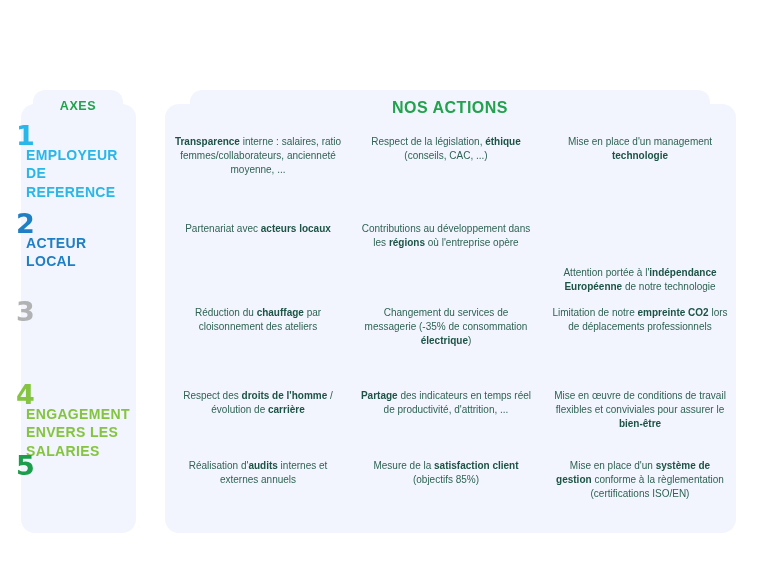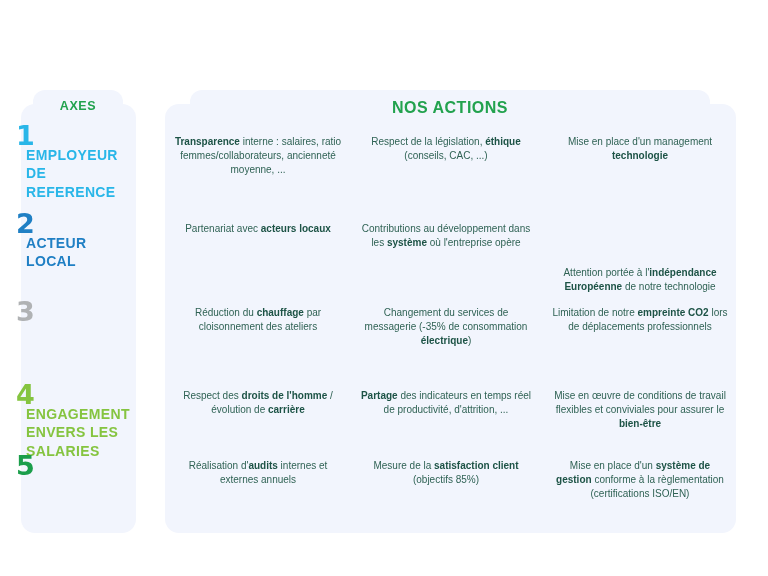--- a/index.html
+++ b/index.html
@@ -150,21 +150,21 @@
     </div>
     <div class="axis-row" style="top: 452px;">
       <div class="axis-num" style="color: rgb(27, 158, 75);">5</div>
     </div>
   </div>
 <div id="action-grid">
     <div class="action-cell col-0" style="top: 135px;"><b>Transparence</b> interne : salaires, ratio femmes/collaborateurs, ancienneté moyenne, ...</div>
     <div class="action-cell col-1" style="top: 135px;">Respect de la législation, <b>éthique</b><br>(conseils, CAC, ...)</div>
     <div class="action-cell col-2" style="top: 135px;">Mise en place d'un management <b>technologie</b></div>
     <div class="action-cell col-0" style="top: 222px;">Partenariat avec <b>acteurs locaux</b></div>
-    <div class="action-cell col-1" style="top: 222px;">Contributions au développement dans les <b>système</b> où l'entreprise opère</div>
+    <div class="action-cell col-1" style="top: 222px;">Contributions au développement dans les <b>régions</b> où l'entreprise opère</div>
     <div class="action-cell col-2" style="top: 222px; margin-top: 44px;">Attention portée à l'<b>indépendance Européenne</b> de notre technologie</div>
     <div class="action-cell col-0" style="top: 306px;">Réduction du <b>chauffage</b> par cloisonnement des ateliers</div>
     <div class="action-cell col-1" style="top: 306px;">Changement du services de messagerie (-35% de consommation <b>électrique</b>)</div>
     <div class="action-cell col-2" style="top: 306px;">Limitation de notre <b>empreinte CO2</b> lors de déplacements professionnels</div>
     <div class="action-cell col-0" style="top: 389px;">Respect des <b>droits de l'homme</b> / évolution de <b>carrière</b></div>
     <div class="action-cell col-1" style="top: 389px;"><b>Partage</b> des indicateurs en temps réel de productivité, d'attrition, ...</div>
     <div class="action-cell col-2" style="top: 389px;">Mise en œuvre de conditions de travail flexibles et conviviales pour assurer le <b>bien-être</b></div>
     <div class="action-cell col-0" style="top: 459px;">Réalisation d'<b>audits</b> internes et externes annuels</div>
     <div class="action-cell col-1" style="top: 459px;">Mesure de la <b>satisfaction client</b> (objectifs 85%)</div>
     <div class="action-cell col-2" style="top: 459px;">Mise en place d'un <b>système de gestion</b> conforme à la règlementation<br>(certifications ISO/EN)</div>

